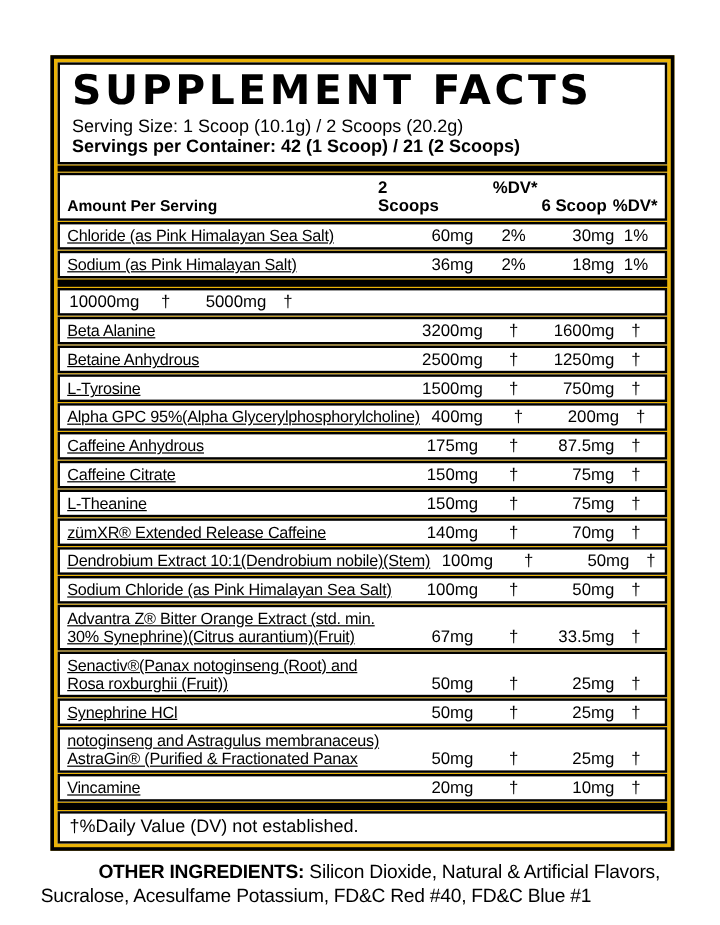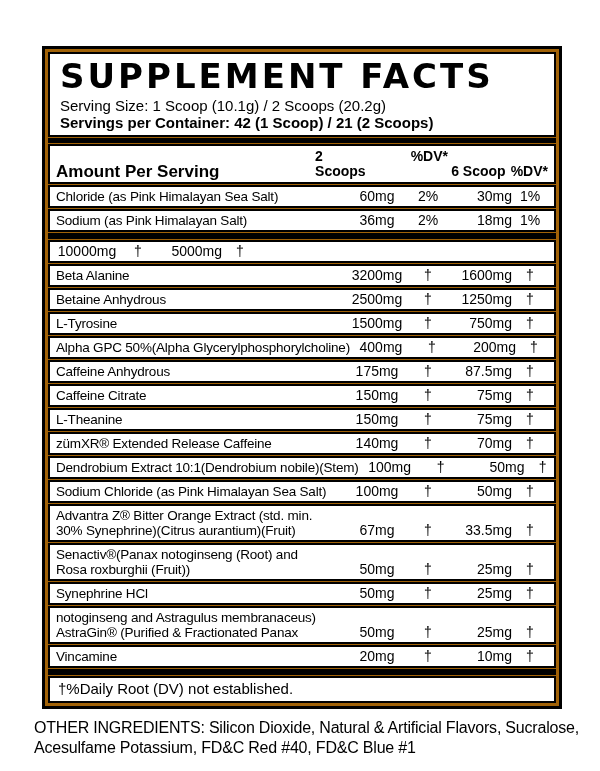--- a/index.html
+++ b/index.html
@@ -8,21 +8,21 @@
     background: #ffffff;
     color: #000000;
     font-family: "Liberation Sans", sans-serif;
     overflow: hidden;
   }
   .label-box {
     margin: 46px 0 0 42px;
     width: 520px;
     border: 3px solid #000;
     padding: 3px;
-    background: #a16207;
+    background: #eab308;
     display: flex;
     flex-direction: column;
     gap: 1px;
   }
   .box { border: 2px solid #000; background: #fff; }
   .bar { height: 5px; background: #000; flex: none; }
   .bar.thick { height: 6px; }
 
   
   .title-box { padding: 3px 10px 4px; }
@@ -40,58 +40,58 @@
   
   .header-row, .row {
     display: flex;
     align-items: flex-end;
     padding: 2px 6px;
     font-size: 14px;
     line-height: 15px;
   }
   .header-row { font-weight: bold; padding: 3px 6px; }
   .cell-name { flex: 1; white-space: nowrap; font-size: 13.5px; letter-spacing: -0.2px; }
-  .row .cell-name div { line-height: 15px; }
+  .row .cell-name div { line-height: 15px; text-decoration: underline; }
   .cell-amt2 { width: 62px; text-align: center; flex: none; }
   .cell-dv2  { width: 40px; text-align: center; flex: none; }
   .cell-amt1 { width: 64px; text-align: right; flex: none; }
   .cell-dv1  { width: 36px; text-align: center; flex: none; }
   .hdr-group { display: flex; justify-content: flex-end; gap: 5px; flex: none; }
   .hdr-group.g2 { width: 102px; gap: 45px; }
   .hdr-group.g1 { width: 100px; }
   #rows-container { display: flex; flex-direction: column; gap: 1px; }
 
   
   .footnote-box { padding: 2px 8px 4px; font-size: 15px; line-height: 17px; }
 
   
   .other {
     margin: 9px 0 0 34px;
     width: 548px;
     font-size: 16px;
     line-height: 1.25;
     letter-spacing: -0.2px;
   }
-  .other .b { font-weight: normal; }
+  .other .b { font-weight: bold; margin-left: 48px; }
 </style>
 </head>
 <body>
 
 <div class="label-box">
 
   <div class="box title-box">
     <div class="title">SUPPLEMENT FACTS</div>
     <div class="serving-size">Serving Size: 1 Scoop (10.1g) / 2 Scoops (20.2g)</div>
     <div class="servings-per-container">Servings per Container: 42 (1 Scoop) / 21 (2 Scoops)</div>
   </div>
 
   <div class="bar"></div>
 
   <div class="box header-row">
-    <span class="cell-name" style="font-size:17px;letter-spacing:0;">Amount Per Serving</span>
+    <span class="cell-name" style="font-size:13px;letter-spacing:0;">Amount Per Serving</span>
     <span class="hdr-group g2">
       <span>2 Scoops</span>
       <span>%DV*</span>
     </span>
     <span class="hdr-group g1">
       <span>6 Scoop</span>
       <span>%DV*</span>
     </span>
   </div>
 
@@ -143,21 +143,21 @@
         <div class="cell-name">
           <div>L-Tyrosine</div>
         </div>
         <span class="cell-amt2">1500mg</span>
         <span class="cell-dv2">†</span>
         <span class="cell-amt1">750mg</span>
         <span class="cell-dv1">†</span>
       </div>
       <div class="box row">
         <div class="cell-name">
-          <div>Alpha GPC 50%(Alpha Glycerylphosphorylcholine)</div>
+          <div>Alpha GPC 95%(Alpha Glycerylphosphorylcholine)</div>
         </div>
         <span class="cell-amt2">400mg</span>
         <span class="cell-dv2">†</span>
         <span class="cell-amt1">200mg</span>
         <span class="cell-dv1">†</span>
       </div>
       <div class="box row">
         <div class="cell-name">
           <div>Caffeine Anhydrous</div>
         </div>
@@ -257,18 +257,18 @@
         <span class="cell-amt2">20mg</span>
         <span class="cell-dv2">†</span>
         <span class="cell-amt1">10mg</span>
         <span class="cell-dv1">†</span>
       </div>
     </div>
 
   <div class="bar thick"></div>
 
   <div class="box footnote-box">
-    <div>†%Daily Root (DV) not established.</div>
+    <div>†%Daily Value (DV) not established.</div>
   </div>
 
 </div>
 
 <div class="other"><span class="b">OTHER INGREDIENTS:</span><span> Silicon Dioxide, Natural &amp; Artificial Flavors, Sucralose, Acesulfame Potassium, FD&amp;C Red #40, FD&amp;C Blue #1</span></div>
 
 </body></html>

